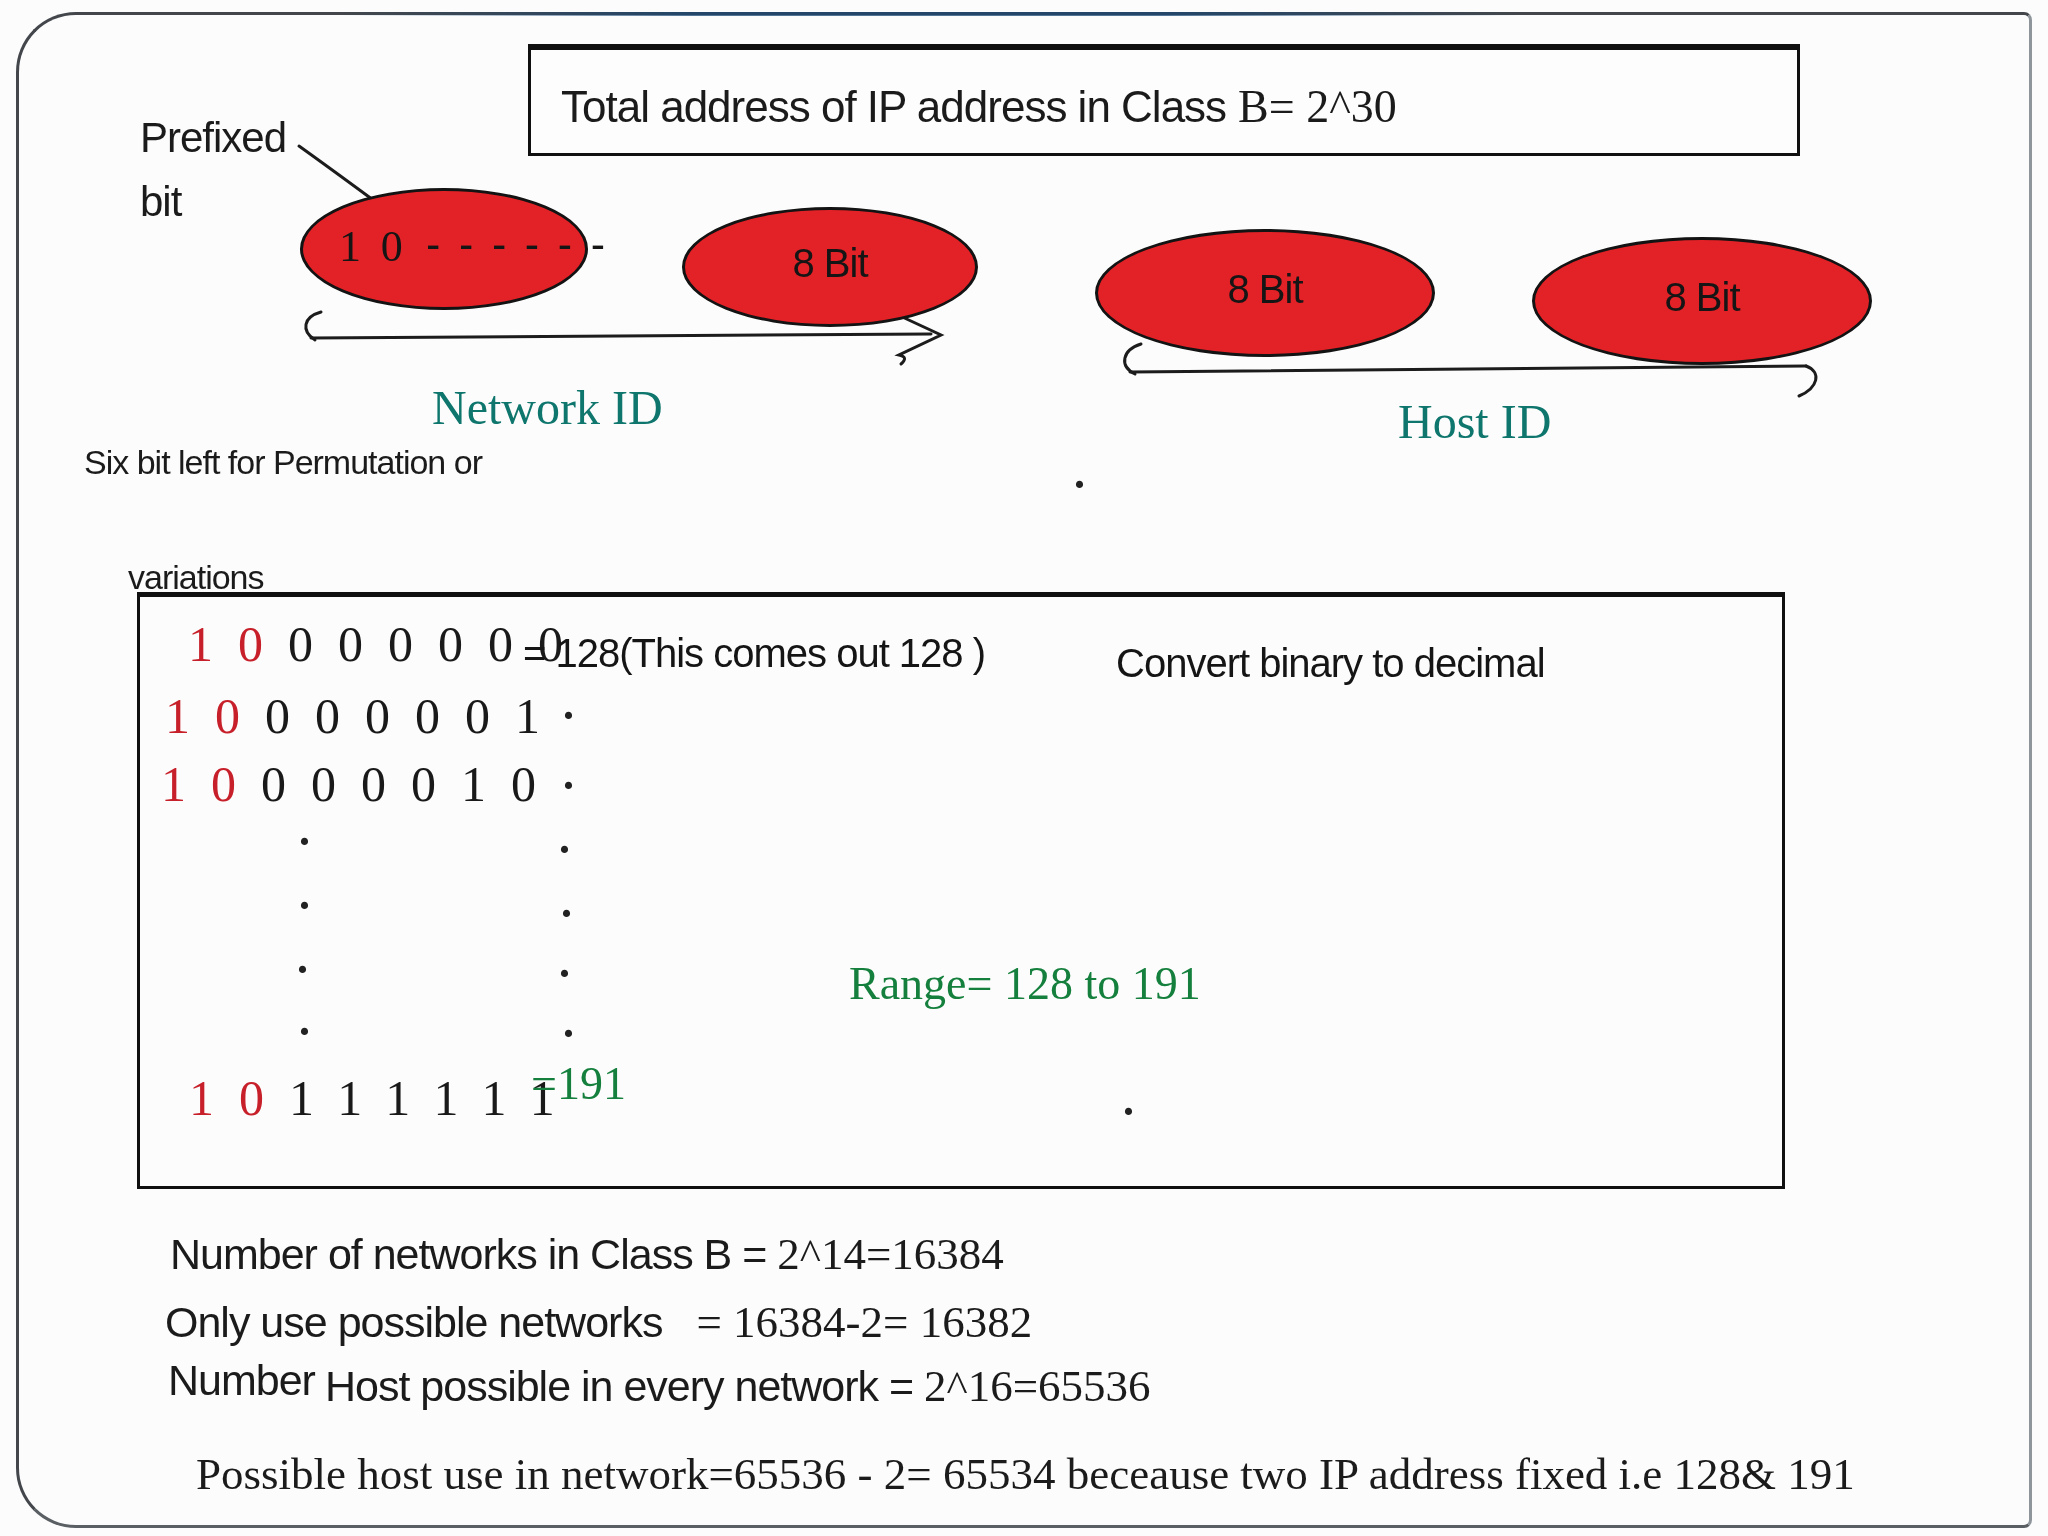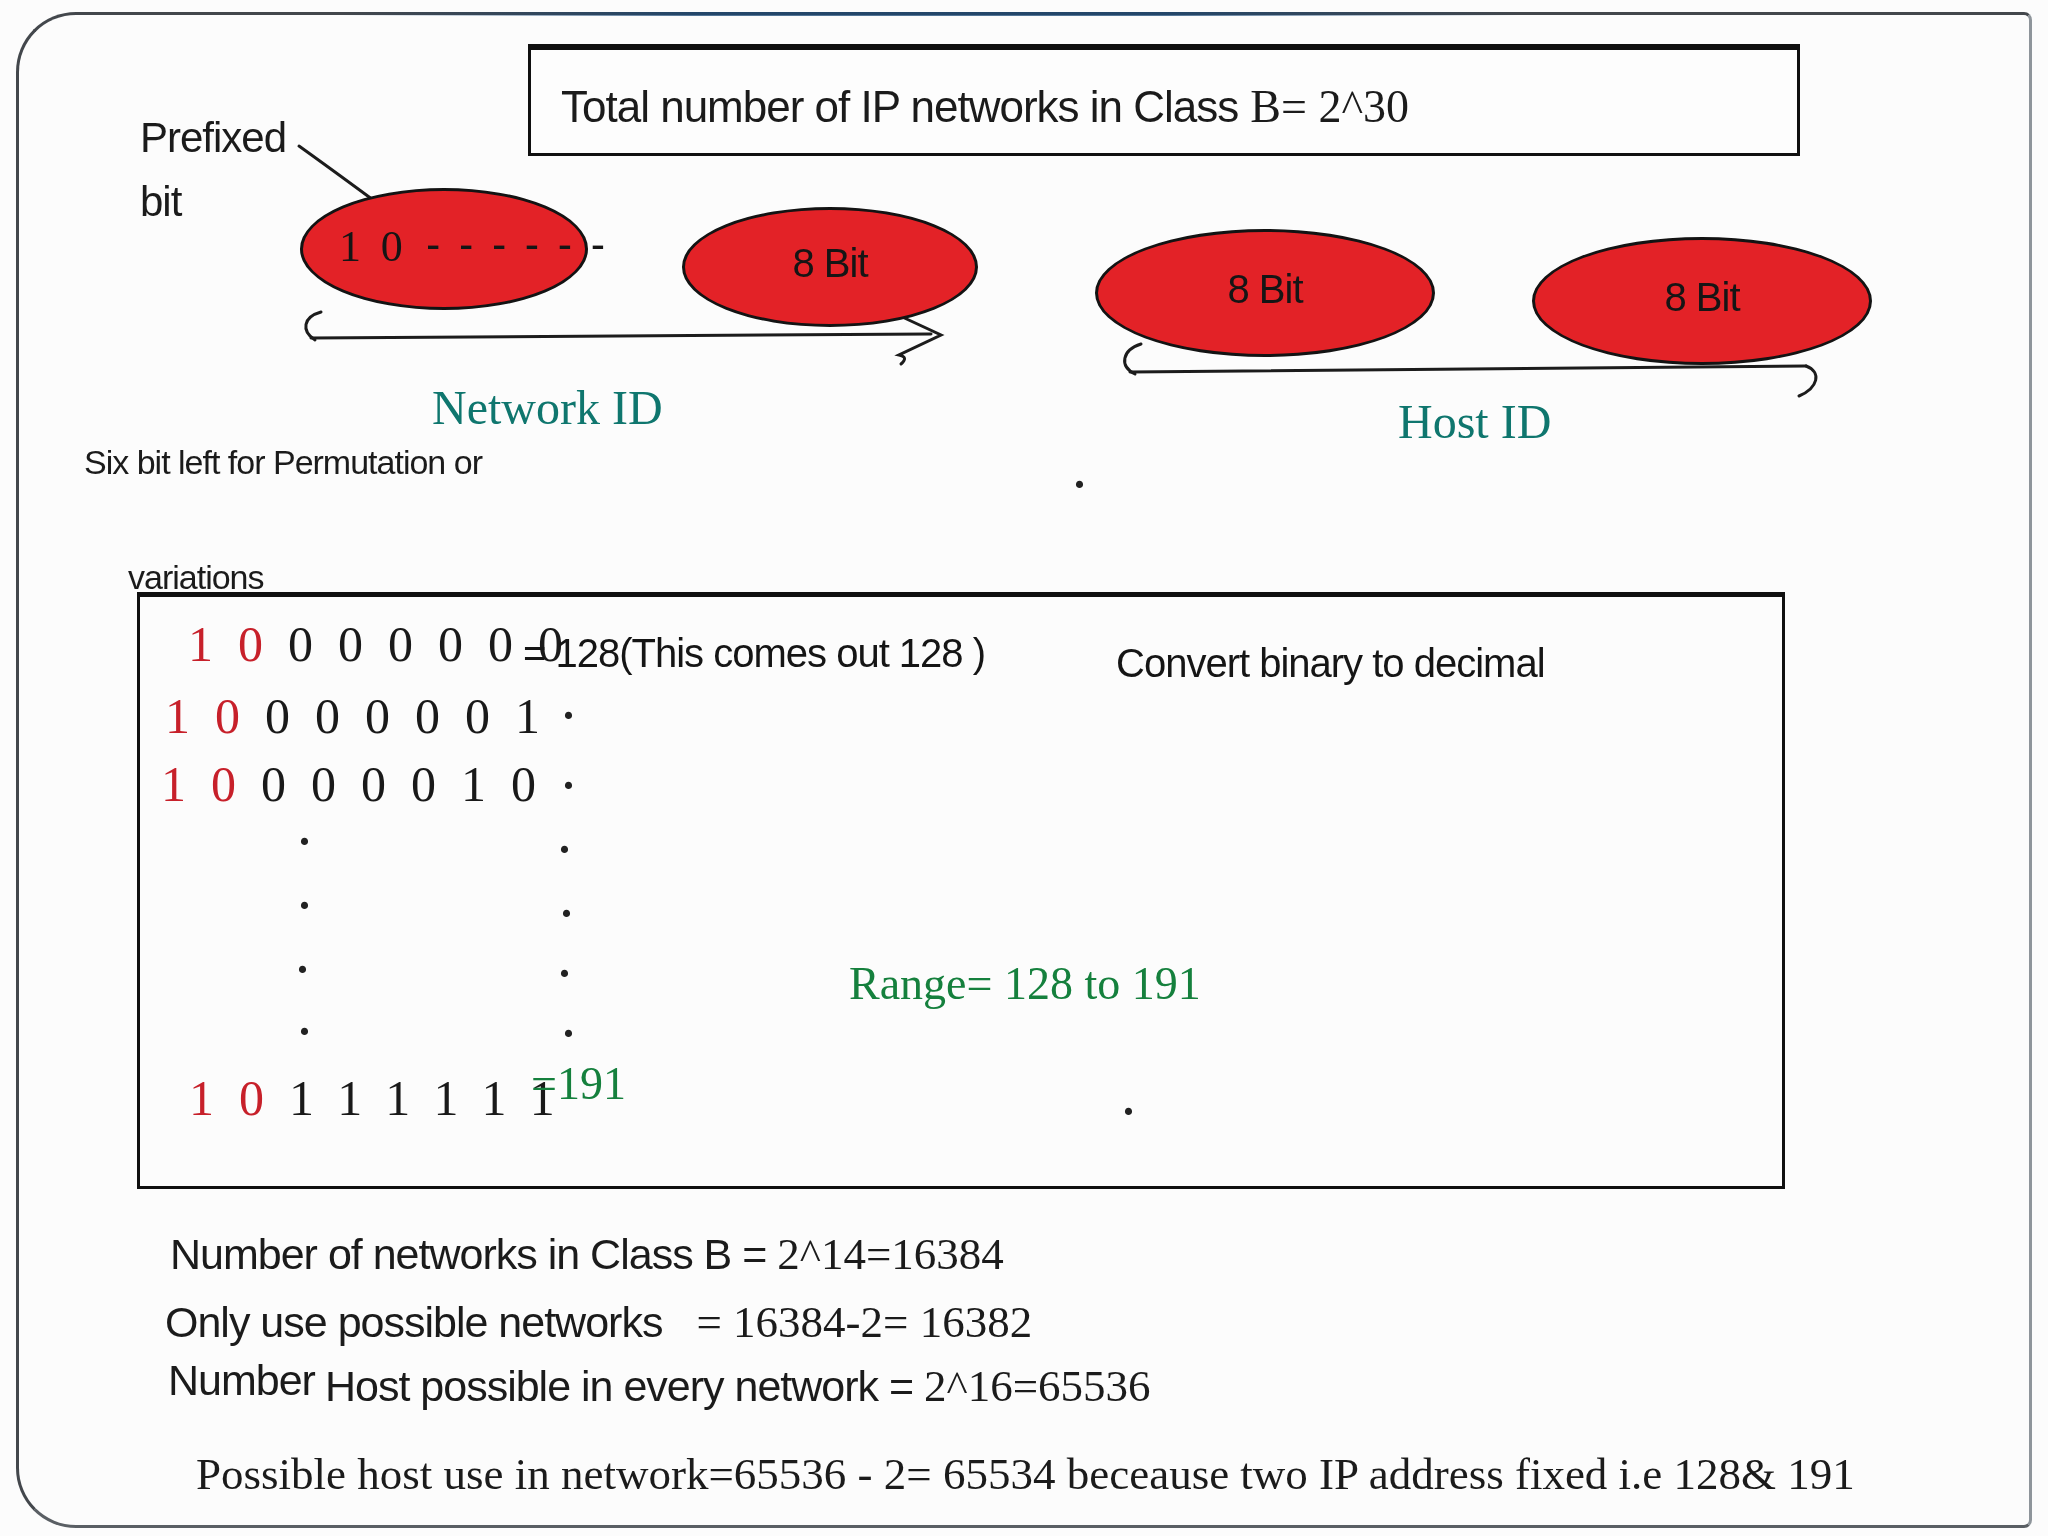--- a/index.html
+++ b/index.html
@@ -82,21 +82,21 @@
     <path d="M321,312 C303,317 301,331 315,340"></path>
     <path d="M311,338 L931,334"></path>
     <path d="M898,315 L941,335 L899,355 Q909,357 901,364"></path>
 
     <path d="M1141,344 C1122,350 1119,366 1135,374"></path>
     <path d="M1130,372 L1806,366"></path>
     <path d="M1806,366 C1822,372 1818,388 1799,396"></path>
   </svg>
 
   <div class="title-box">
-    <span class="title-main">Total number of IP networks in Class</span>
+    <span class="title-main">Total address of IP address in Class</span>
     <span class="title-formula">B= 2^30</span>
   </div>
 
   <div class="prefix-label">
     <div>Prefixed</div>
     <div>bit</div>
   </div>
 
   <div class="octet" style="left:300px;top:188px;width:288px;height:122px;">
     <span class="o1-line">

